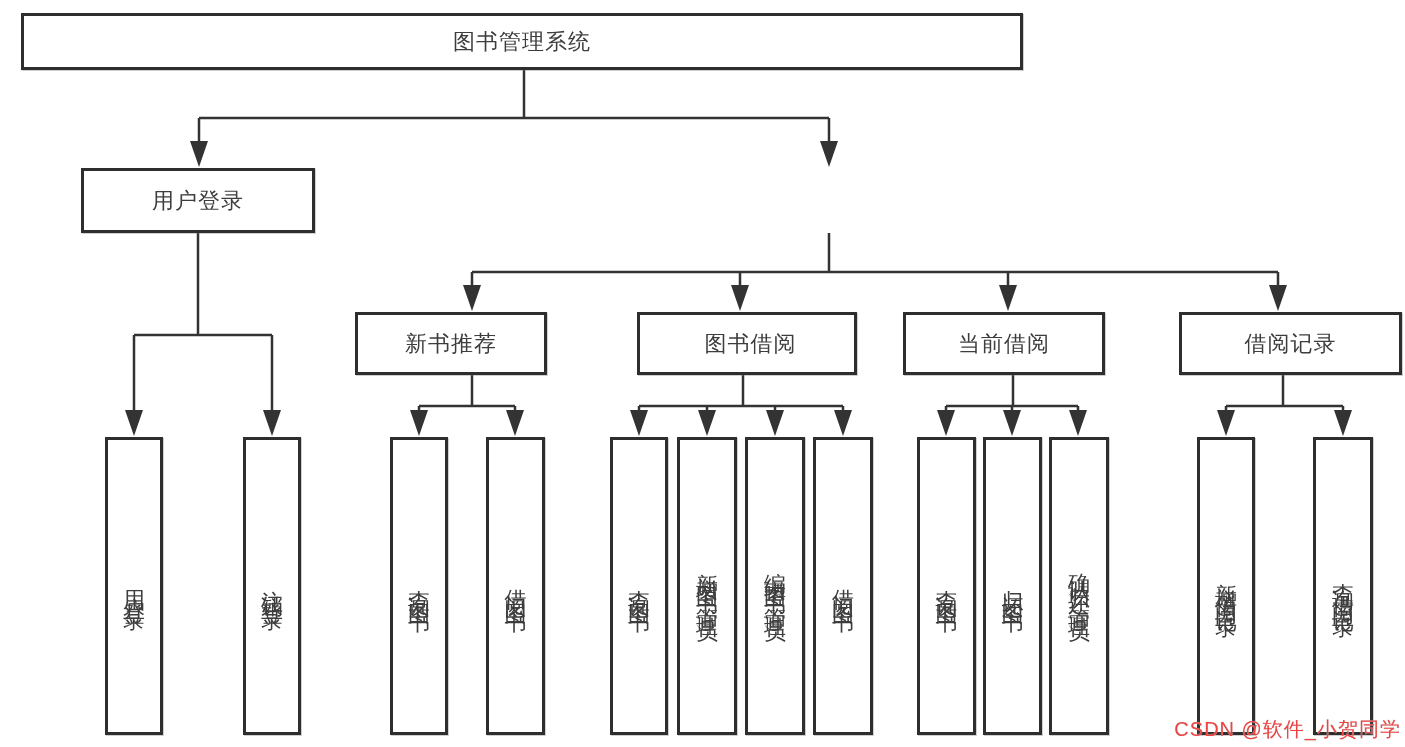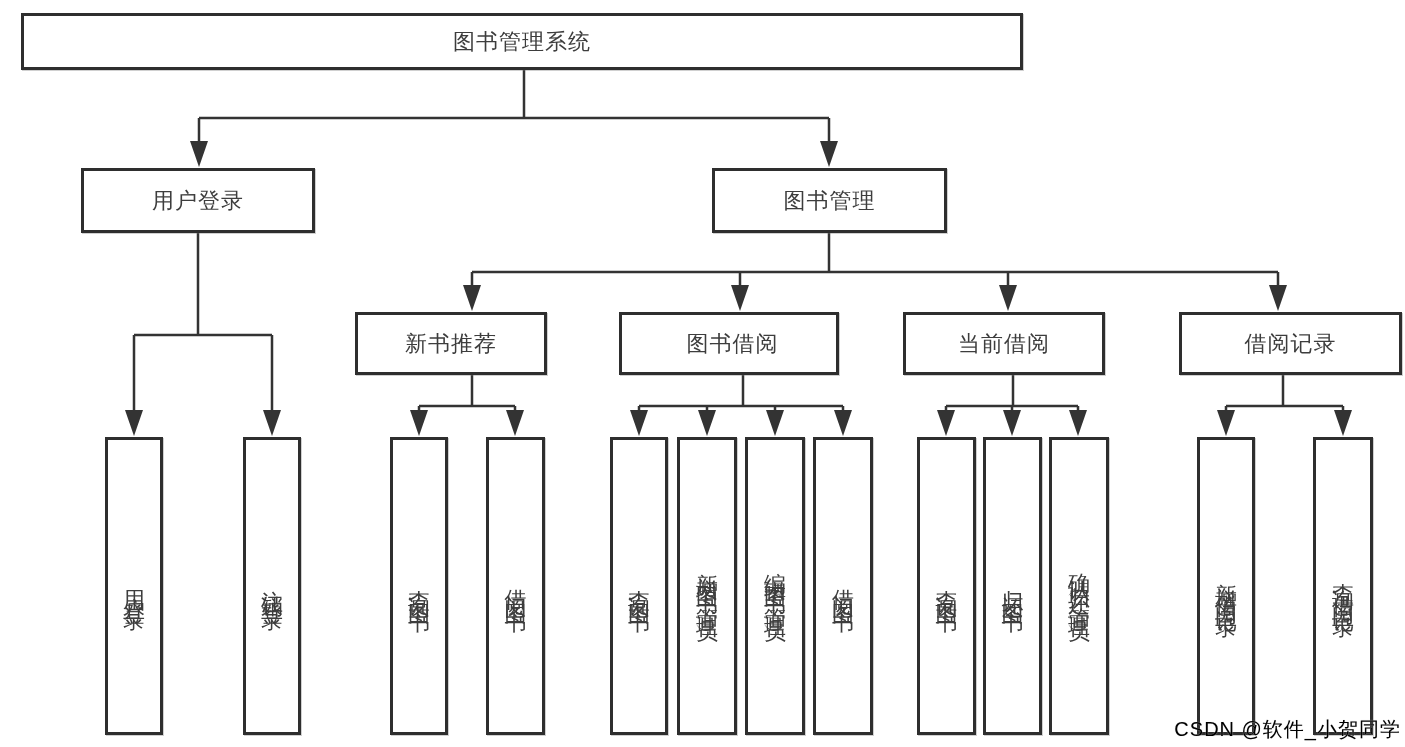--- a/index.html
+++ b/index.html
@@ -32,21 +32,21 @@
     letter-spacing: 1px;
     box-shadow: 1px 1px 0 rgba(120,120,120,0.35);
   }
   .node.root  { left: 21px;  top: 13px;  width: 1002px; height: 57px; }
 
   .node.l2a { left: 81px;  top: 168px; width: 234px; height: 65px; }
   .node.l2b { left: 712px; top: 168px; width: 235px; height: 65px; }
 
   .node.l3 { top: 312px; height: 63px; }
   .node.l3a { left: 355px;  width: 192px; }
-  .node.l3b { left: 619px;  width: 220px; padding-left: 7px; }
+  .node.l3b { left: 637px;  width: 220px; padding-left: 7px; }
   .node.l3c { left: 903px;  width: 202px; }
   .node.l3d { left: 1172px; width: 223px; margin-left: 7px; }
 
   .node.leaf {
     top: 437px; height: 298px;
     writing-mode: vertical-rl;
     text-orientation: mixed;
     letter-spacing: 7px;
     font-size: 22px;
     line-height: 1;
@@ -62,21 +62,21 @@
   .leaf.pC4 { left: 813px;  width: 60px; }
   .leaf.pD1 { left: 917px;  width: 59px; }
   .leaf.pD2 { left: 983px;  width: 59px; }
   .leaf.pD3 { left: 1049px; width: 60px; }
   .leaf.pE1 { left: 1197px; width: 58px; }
   .leaf.pE2 { left: 1313px; width: 60px; }
 
   .watermark {
     position: absolute;
     right: 4px; bottom: 4px;
-    color: #000000;
+    color: #ef4444;
     font-size: 20px;
     letter-spacing: 1px;
     z-index: 5;
     text-shadow: 0 0 1px #cfcfcf;
   }
 </style>
 </head>
 <body>
 
 <div class="canvas">
@@ -113,23 +113,20 @@
       <polygon points="1334,410 1352,410 1343,436"></polygon>
     </g>
   </svg>
 
   <div class="node root">
     <span>图书管理系统</span>
   </div>
 
   <div class="node l2a">
     <span>用户登录</span>
-  </div>
-  <div class="node l2b">
-    <span>图书管理</span>
   </div>
 
   <div class="node l3 l3a">
     <span>新书推荐</span>
   </div>
   <div class="node l3 l3b">
     <span>图书借阅</span>
   </div>
   <div class="node l3 l3c">
     <span>当前借阅</span>

